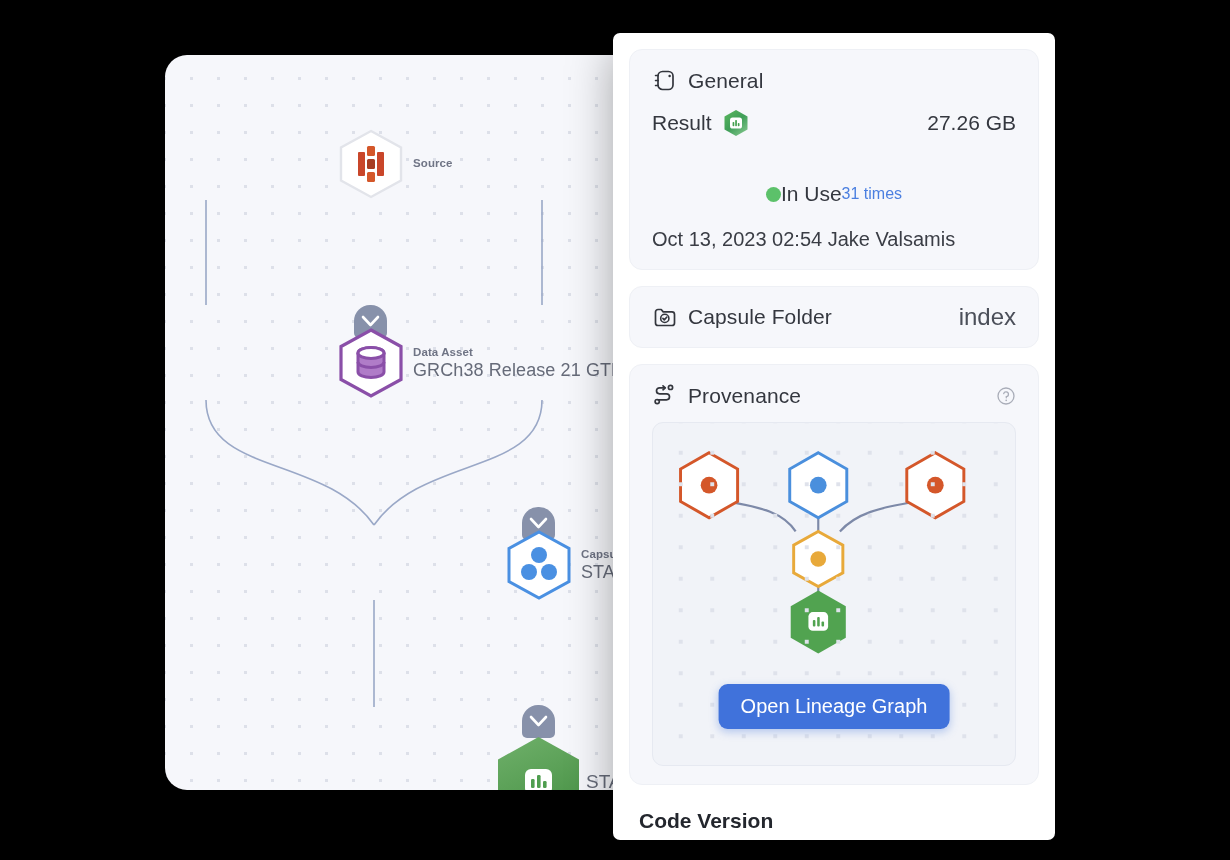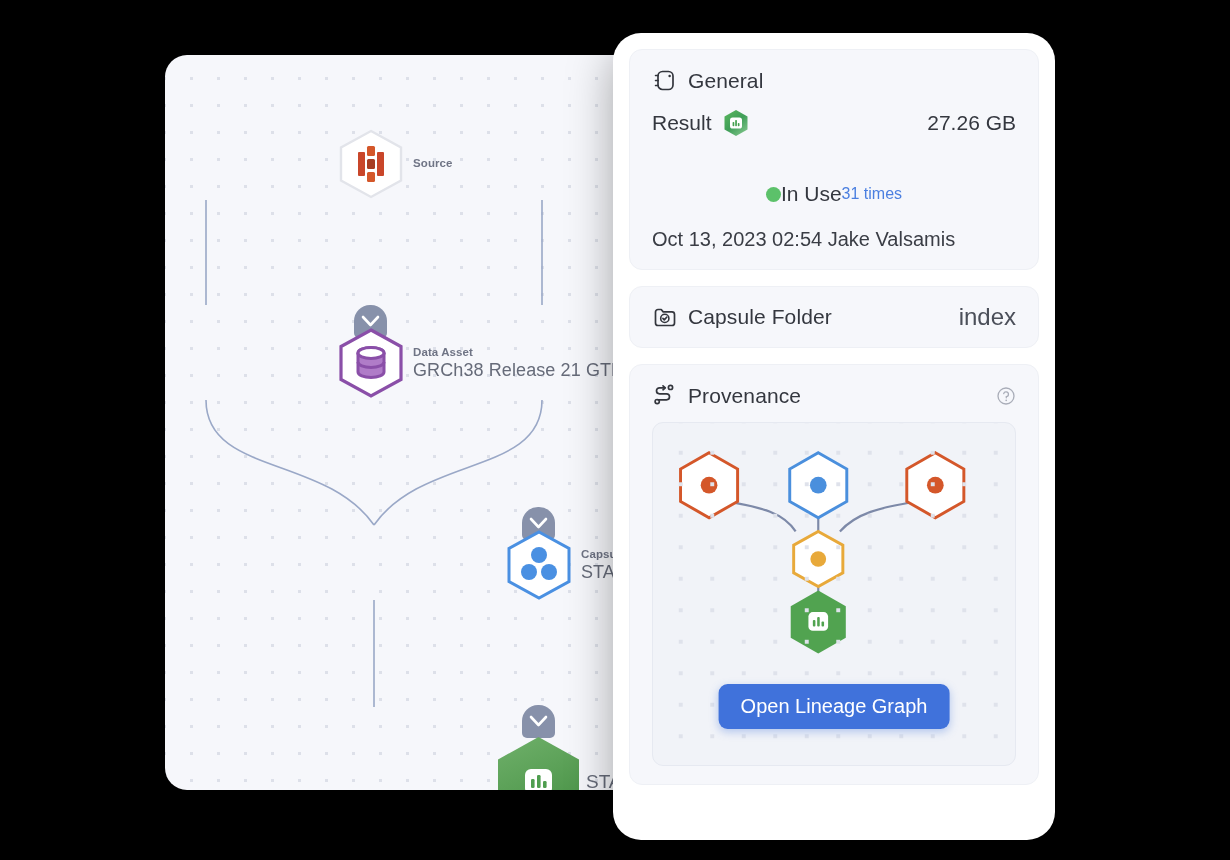--- a/index.html
+++ b/index.html
@@ -57,21 +57,21 @@
     border-radius: 16px 16px 5px 5px;
   }
   .chev-badge svg { position: absolute; left: 7px; top: 9px; }
 
   
   .detail-panel {
     position: absolute;
     left: 613px; top: 33px;
     width: 442px; height: 807px;
     background: #ffffff;
-    border-radius: 28px;
+    border-radius: 7px;
     box-shadow: 0 16px 46px rgba(0,0,0,0.34);
     padding: 16px 16px 0 16px;
     overflow: hidden;
   }
   .section {
     background: #f6f7fb;
     border: 1px solid #eef0f5;
     border-radius: 13px;
     padding: 18px 22px;
     margin-bottom: 16px;
@@ -421,16 +421,17 @@
               <rect x="166.9" y="195" width="2.6" height="9.5" rx="1"></rect>
               <rect x="171.3" y="199.5" width="2.6" height="5" rx="1"></rect>
             </g>
           </g>
         </svg>
         <button class="lineage-btn">Open Lineage Graph</button>
       </div>
     </div>
 
     <div class="code-block">
+      <div class="code-title">Code Version</div>
     </div>
 
   </div>
 </div>
 
 </body></html>

